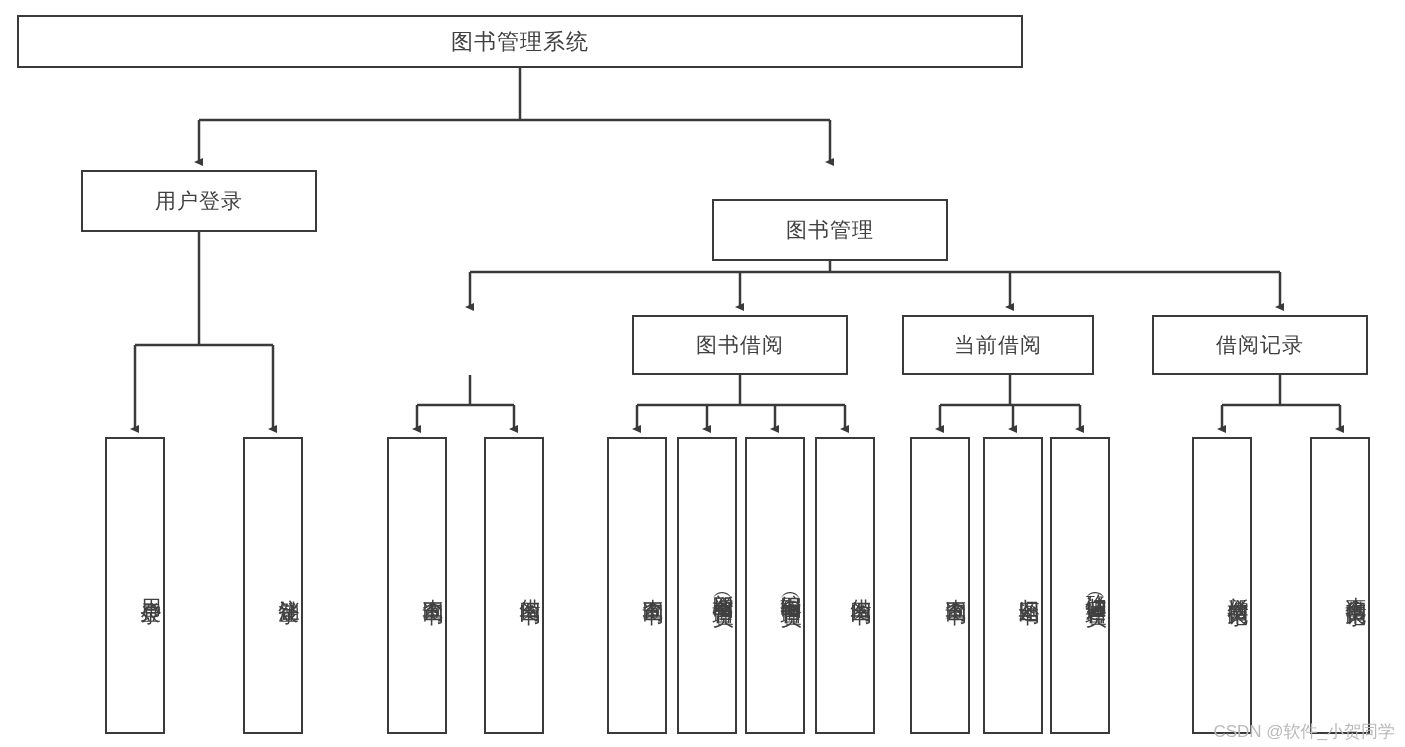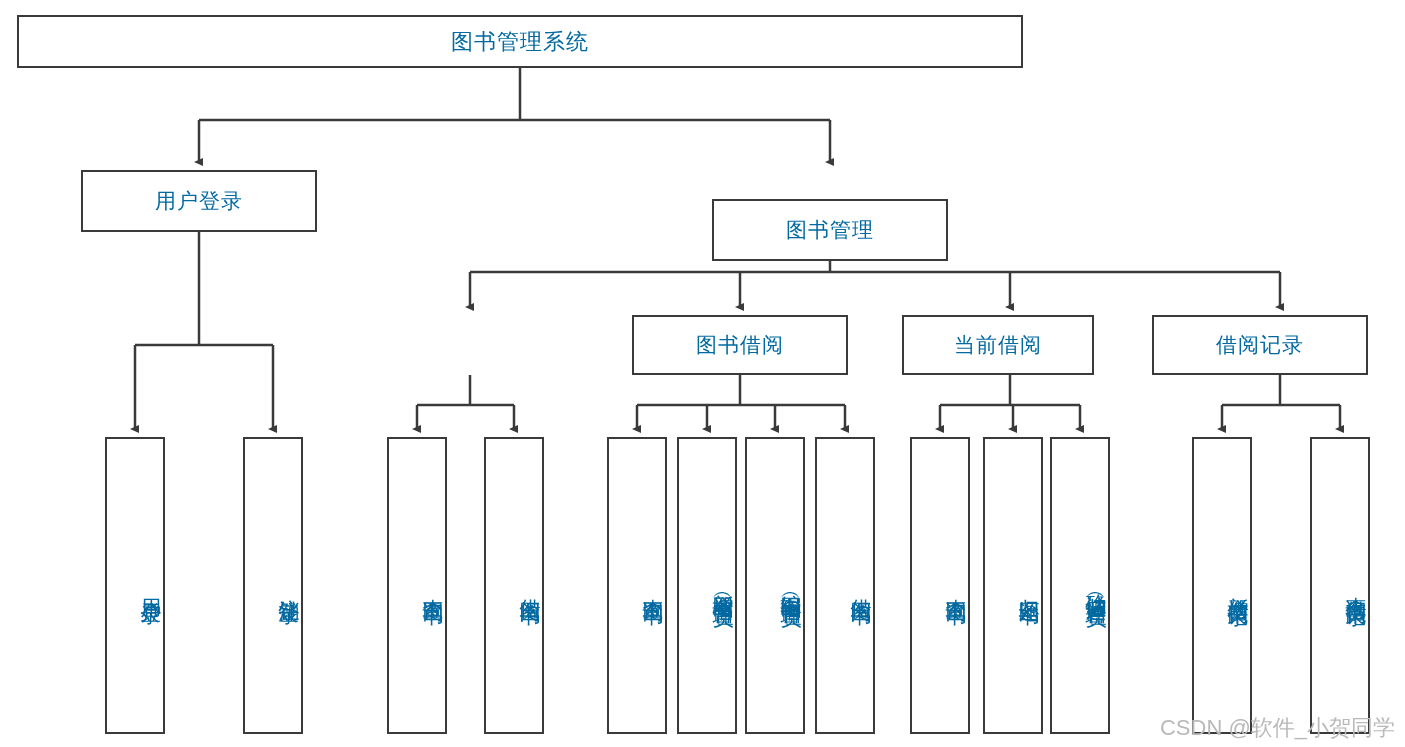--- a/index.html
+++ b/index.html
@@ -26,21 +26,21 @@
     pointer-events: none;
   }
   .node {
     position: absolute;
     box-sizing: border-box;
     border: 2px solid #3a3a3a;
     background: #ffffff;
     display: flex;
     align-items: center;
     justify-content: center;
-    color: #0369a1;
+    color: #404040;
     z-index: 2;
   }
   .node.horiz {
     font-size: 21px;
     letter-spacing: 1px;
   }
   .node.vert {
     writing-mode: vertical-rl;
     text-orientation: upright;
     font-size: 21px;
@@ -55,21 +55,21 @@
     writing-mode: vertical-rl;
     text-orientation: upright;
   }
   .node.root {
     font-size: 22px;
   }
   #watermark {
     position: absolute;
     right: 10px;
     bottom: 4px;
-    font-size: 22px;
+    font-size: 17px;
     color: #b9b9b9;
     z-index: 5;
     white-space: nowrap;
     font-family: "Liberation Sans", "DejaVu Sans", sans-serif;
   }
 </style>
 </head>
 <body>
 
 <div id="canvas">

